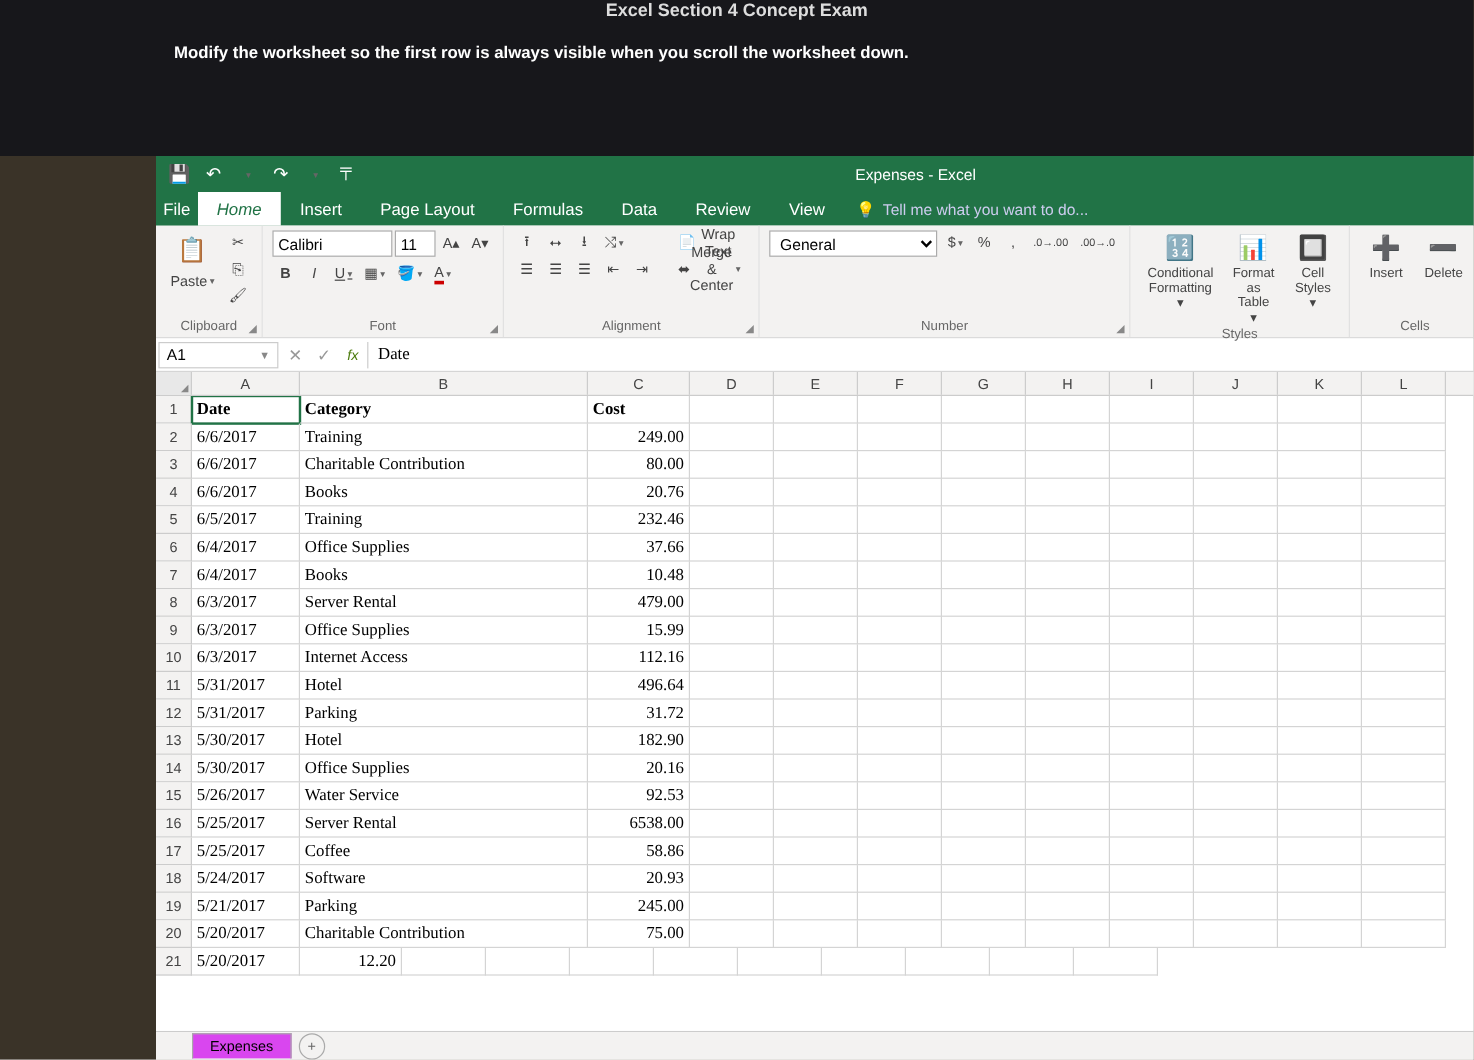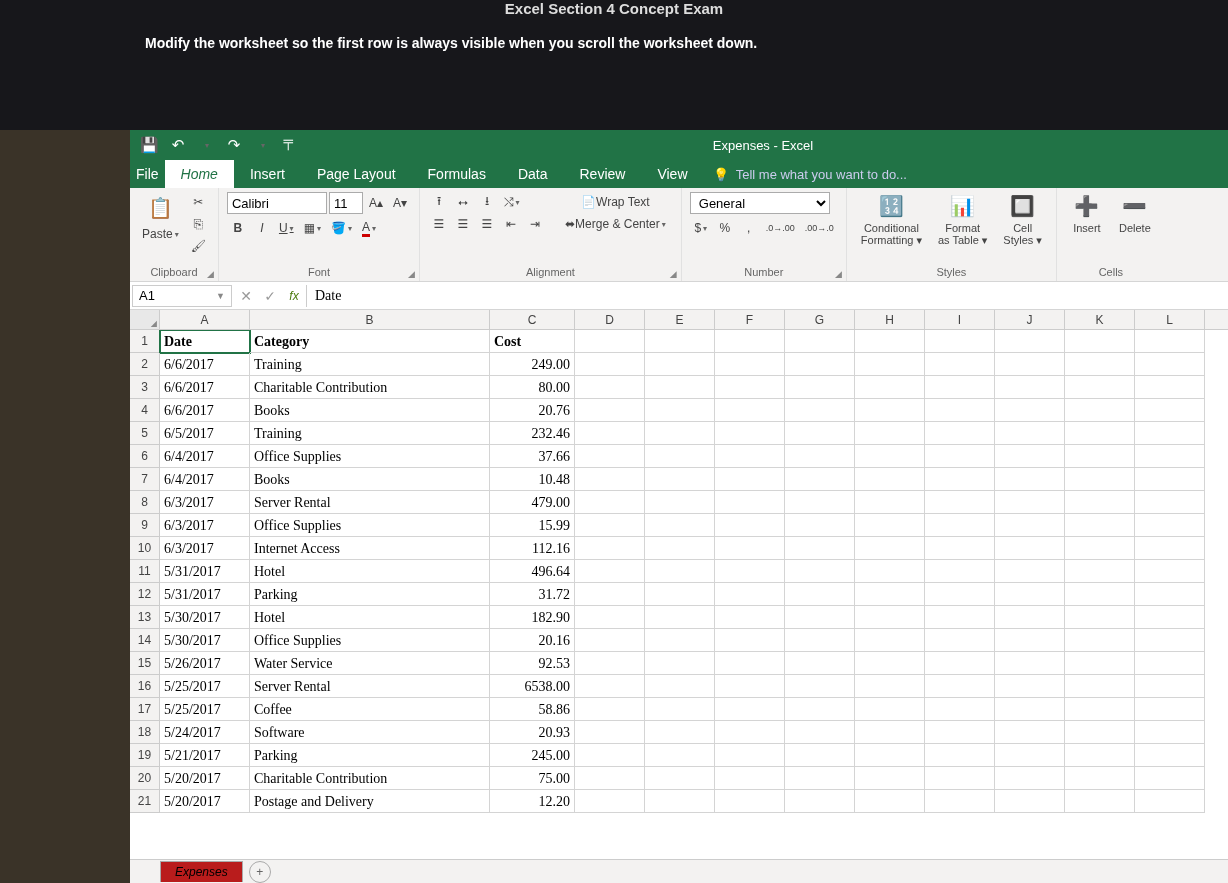--- a/index.html
+++ b/index.html
@@ -53,21 +53,21 @@
   .col-h { border-right: 1px solid #ccc; text-align: center; font-size: 12px; color: #444; line-height: 20px; }
   .grid-body { overflow: auto; position: absolute; top: 20px; left: 0; right: 0; bottom: 0; }
   .row { display: flex; height: 23px; }
   .row-h { width: 30px; background: #f3f2f1; border-right: 1px solid #ccc; border-bottom: 1px solid #ccc; text-align: center; font-size: 12px; color: #444; line-height: 23px; flex-shrink: 0; }
   .cell { border-right: 1px solid #d4d4d4; border-bottom: 1px solid #d4d4d4; padding: 0 4px; font-size: 14px; font-family: "Times New Roman", serif; line-height: 23px; white-space: nowrap; overflow: visible; }
   .cell.header { font-weight: bold; }
   .cell.num { text-align: right; }
   .cell.selected { outline: 2px solid #217346; outline-offset: -1px; }
   
   .sheet-tabs { height: 24px; background: #f3f2f1; border-top: 1px solid #ccc; display: flex; align-items: center; padding-left: 30px; font-size: 12px; gap: 0; }
-  .sheet-tab { padding: 3px 14px; border: 1px solid #aaa; border-bottom: none; background: #b91c1c; margin-top: -1px; font-style: italic; }
+  .sheet-tab { padding: 3px 14px; border: 1px solid #aaa; border-bottom: none; background: #d946ef; margin-top: -1px; }
   .add-sheet { width: 22px; height: 22px; border: 1px solid #aaa; border-radius: 50%; margin-left: 6px; display: flex; align-items: center; justify-content: center; color: #666; }
 
   .cA{width:90px;} .cB{width:240px;} .cC{width:85px;} .cD{width:70px;} .cE{width:70px;} .cF{width:70px;} .cG{width:70px;} .cH{width:70px;} .cI{width:70px;} .cJ{width:70px;} .cK{width:70px;} .cL{width:70px;}
   .bold{font-weight:bold;}
 </style>
 </head>
 <body>
 
 <div class="exam-header">
   <div class="exam-title">Excel Section 4 Concept Exam</div>
@@ -159,21 +159,21 @@
         </div>
         <div class="small-stack" style="margin-left:8px;">
           <button class="mini-btn" style="width:auto;padding:0 6px;">📄 <span>Wrap Text</span></button>
           <button class="mini-btn dd-arrow" style="width:auto;padding:0 6px;">⬌ <span>Merge &amp; Center</span></button>
         </div>
       </div>
       <div class="ribbon-group-label"><span>Alignment</span><span class="launcher">◢</span></div>
     </div>
 
     <div class="ribbon-group">
-      <div class="ribbon-group-body" style="flex-direction:column;gap:4px;">
+      <div class="ribbon-group-body" style="flex-direction:row;gap:4px;">
         <select class="combo" style="width:140px;">
           <option>General</option>
         </select>
         <div class="small-row">
           <button class="mini-btn dd-arrow">$</button>
           <button class="mini-btn">%</button>
           <button class="mini-btn">,</button>
           <button class="mini-btn" style="font-size:9px">.0→.00</button>
           <button class="mini-btn" style="font-size:9px">.00→.0</button>
         </div>
@@ -539,21 +539,20 @@
           <div class="cell cG"></div>
           <div class="cell cH"></div>
           <div class="cell cI"></div>
           <div class="cell cJ"></div>
           <div class="cell cK"></div>
           <div class="cell cL"></div>
         </div>
         <div class="row">
           <div class="row-h">21</div>
           <div class="cell cA">5/20/2017</div>
-          <div class="cell cB">Postage and Delivery</div>
           <div class="cell cC num">12.20</div>
           <div class="cell cD"></div>
           <div class="cell cE"></div>
           <div class="cell cF"></div>
           <div class="cell cG"></div>
           <div class="cell cH"></div>
           <div class="cell cI"></div>
           <div class="cell cJ"></div>
           <div class="cell cK"></div>
           <div class="cell cL"></div>

